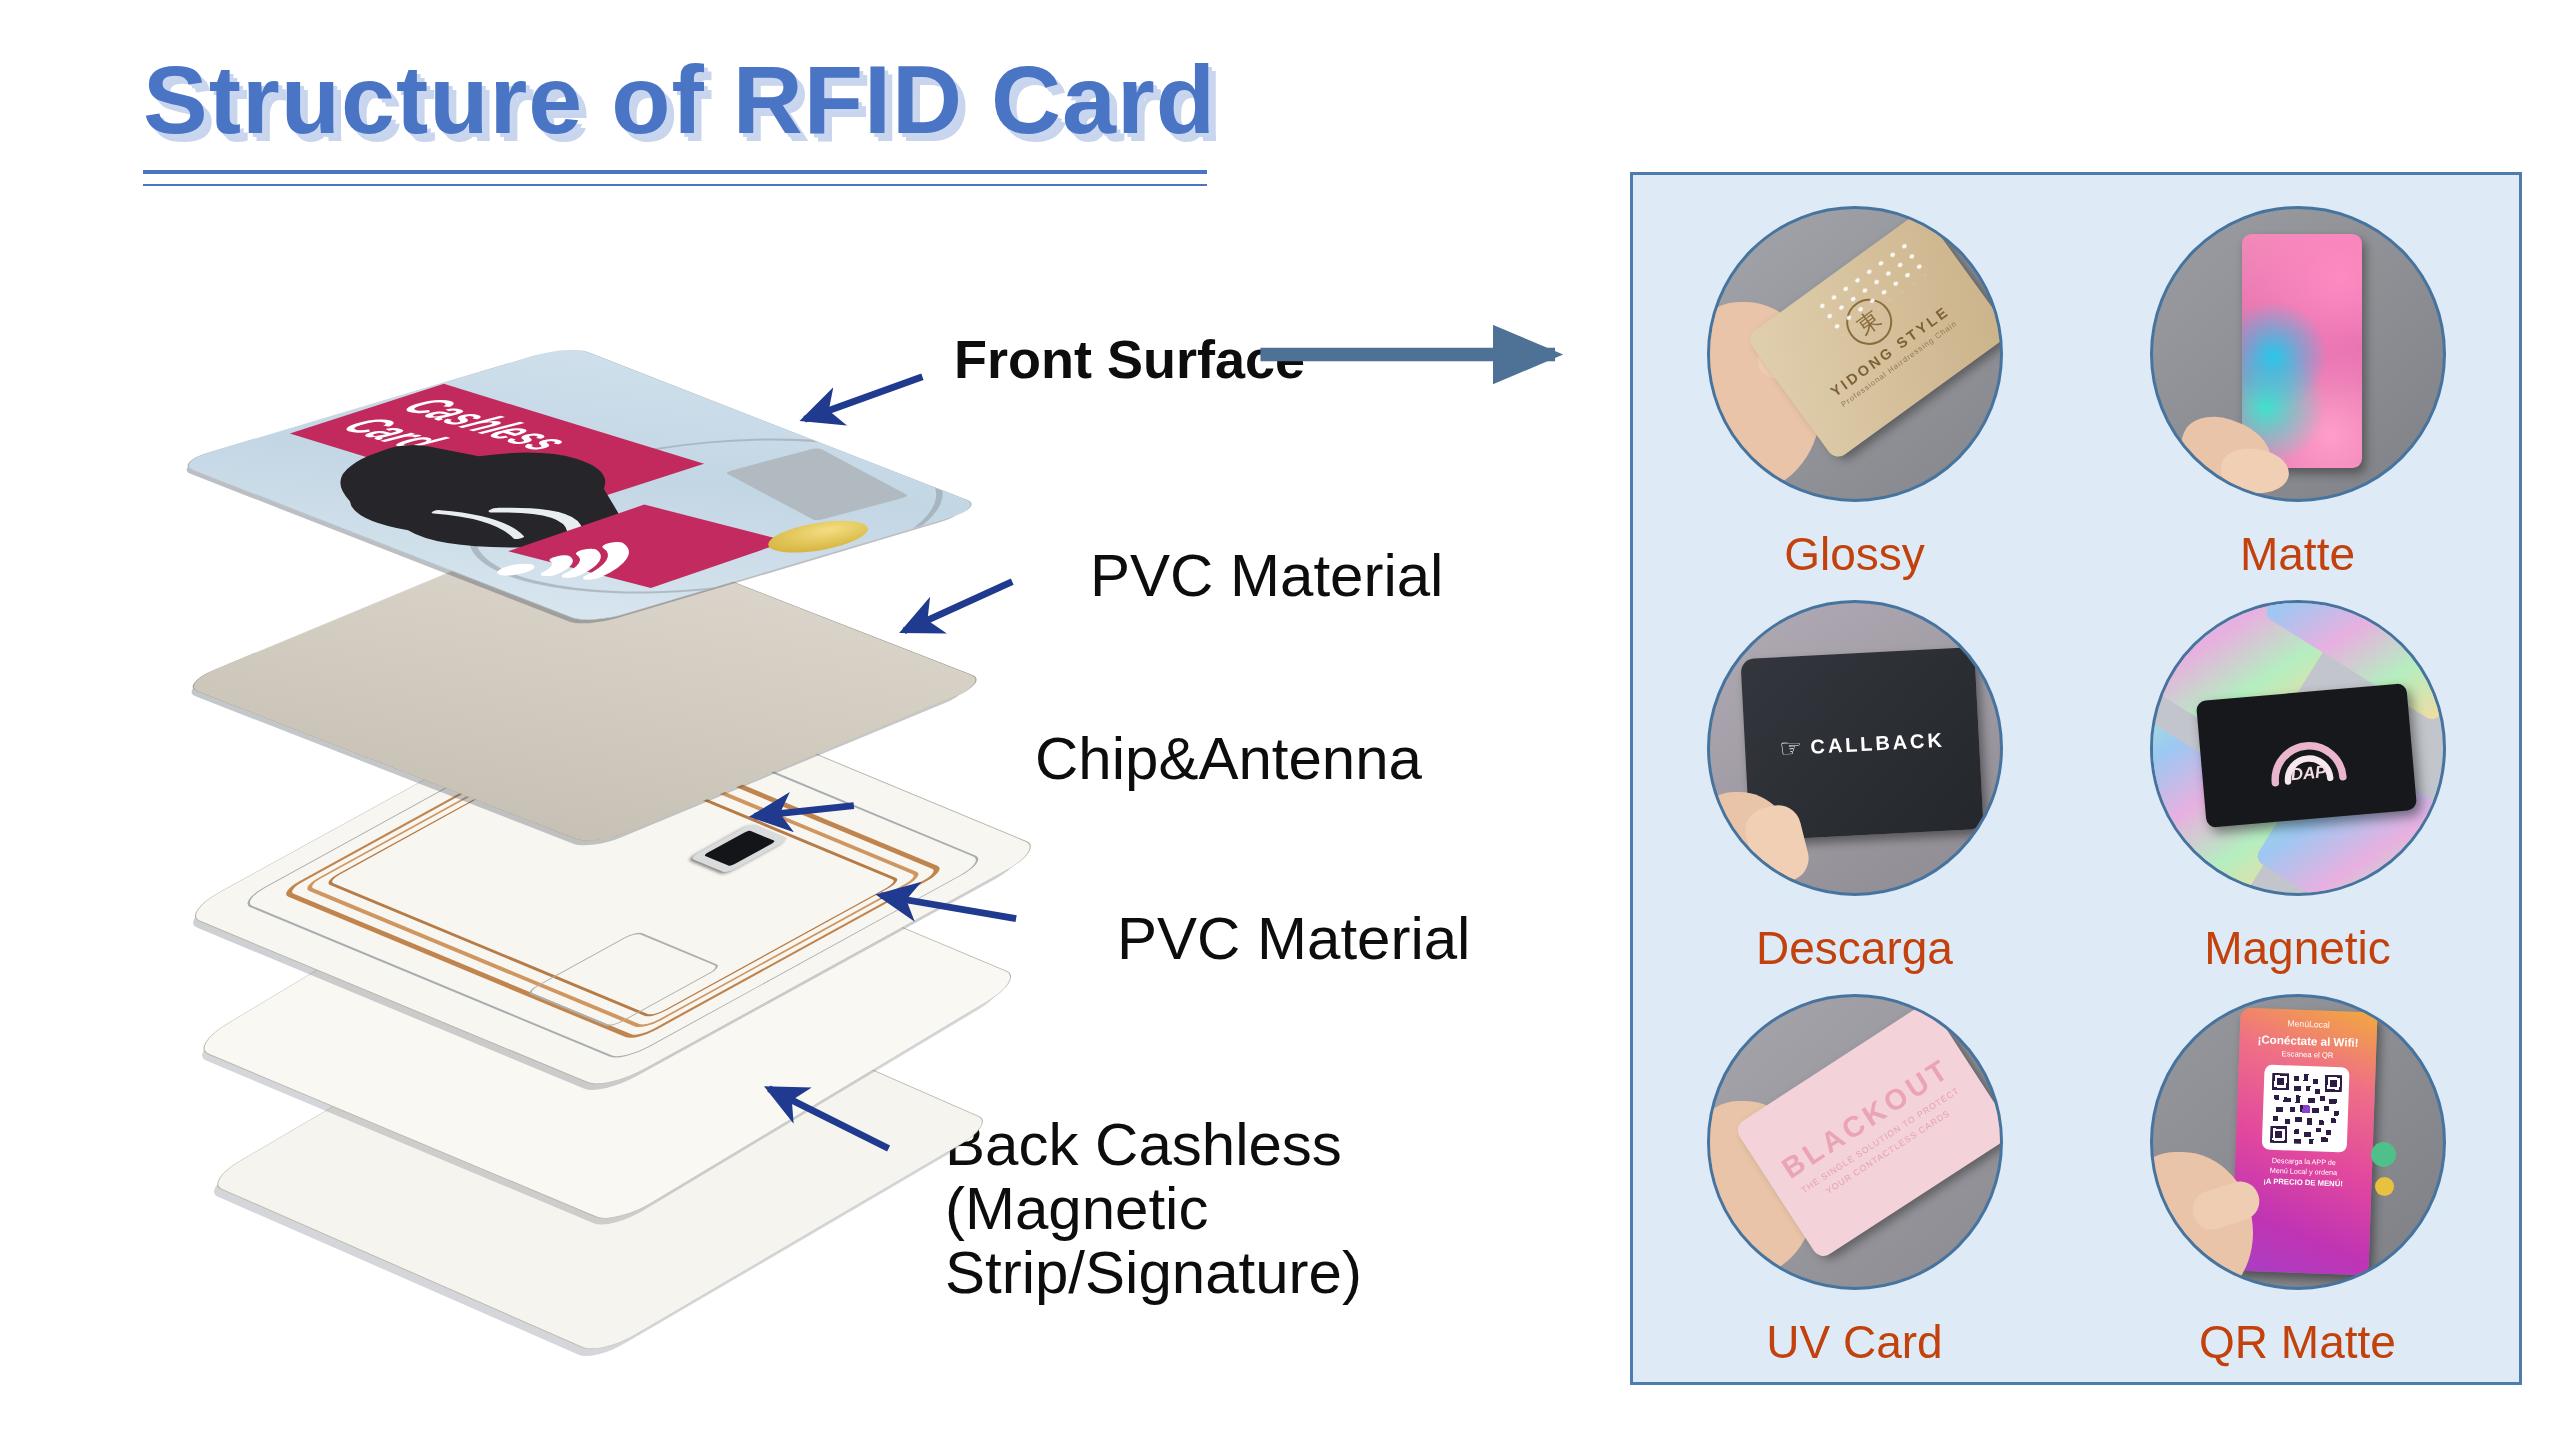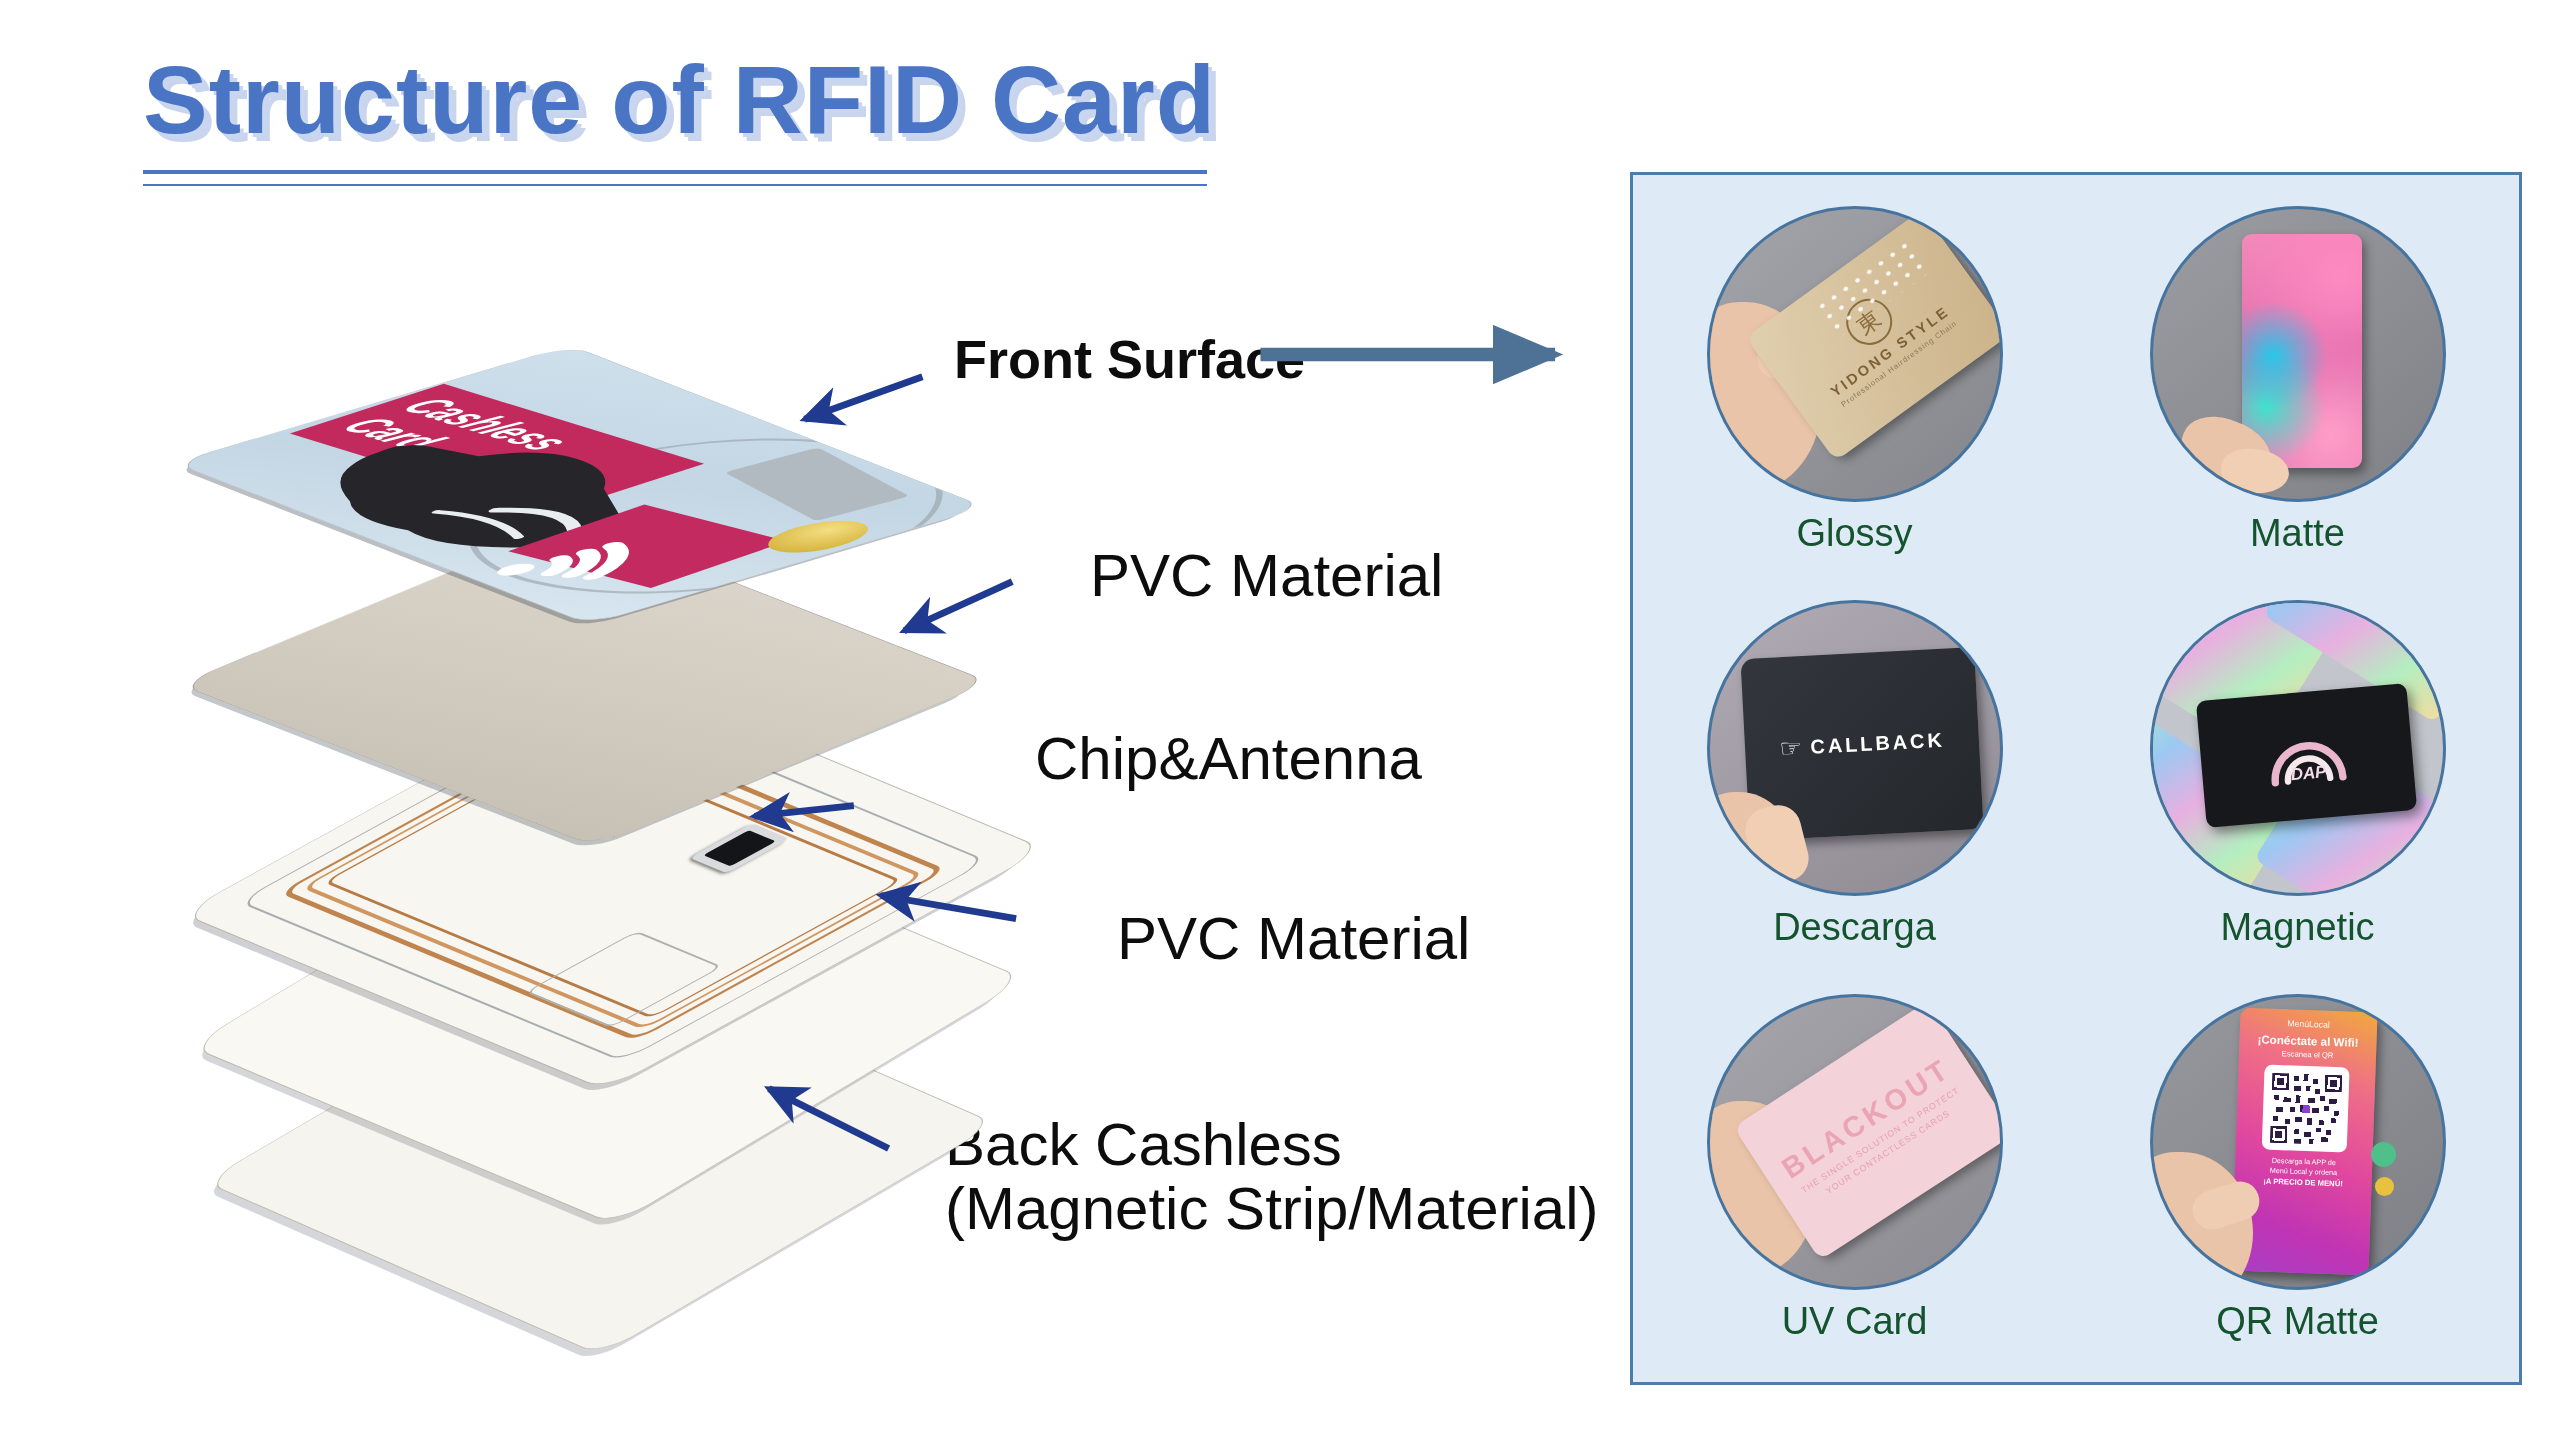--- a/index.html
+++ b/index.html
@@ -60,21 +60,21 @@
   #lab-pvc2{left:1117px;top:904px;}
   #lab-back{left:945px;top:1113px;line-height:64px;white-space:normal;width:676px;}
   #arrow-overlay{position:absolute;left:0;top:0;width:2576px;height:1449px;z-index:8;pointer-events:none;}
   
   #panel{position:absolute;left:1630px;top:172px;width:892px;height:1213px;background:#deebf7;
     border:3.9px solid #4d7dac;box-sizing:border-box;display:grid;grid-template-columns:1fr 1fr;
     grid-auto-rows:394px;padding-top:25px;z-index:6;}
   .finish{display:flex;flex-direction:column;align-items:center;padding-top:5.8px;}
   .photo{width:296px;height:296px;border-radius:50%;border:3.9px solid #46749f;overflow:hidden;
     position:relative;box-sizing:border-box;}
-  .finish-label{margin-top:10px;font-size:38px;color:#14532d;}
+  .finish-label{margin-top:25px;font-size:46px;color:#c2410c;}
   .skin{position:absolute;background:#e9c4a8;border-radius:45% 55% 50% 50%;}
   
   #ph-glossy{background:linear-gradient(140deg,#a3a5aa 0%,#84868b 100%);}
   .g-card{position:absolute;left:60px;top:50px;width:217px;height:153px;border-radius:11.6px;
     transform:rotate(-36deg);background:linear-gradient(115deg,#e0cfae 0%,#cbb289 100%);
     display:flex;flex-direction:column;align-items:center;justify-content:center;
     box-shadow:3.9px 5.8px 9.7px rgba(0,0,0,.35);}
   .g-logo{width:42px;height:42px;border-radius:50%;border:2.9px solid #8a6d3f;color:#8a6d3f;
     font-size:23px;display:flex;align-items:center;justify-content:center;}
   .g-brand{font-size:14.5px;letter-spacing:2.9px;color:#7d6136;margin-top:4.8px;font-weight:bold;}
@@ -180,21 +180,21 @@
 
     <div class="layer" id="layer5"></div>
   </div>
 
   <div class="lab" id="lab-front">Front Surface</div>
   <div class="lab" id="lab-pvc1">PVC Material</div>
   <div class="lab" id="lab-chip">Chip&amp;Antenna</div>
   <div class="lab" id="lab-pvc2">PVC Material</div>
   <div class="lab" id="lab-back">
     <div>Back Cashless</div>
-    <div>(Magnetic Strip/Material)</div>
+    <div>(Magnetic Strip/Signature)</div>
   </div>
 
   <svg id="arrow-overlay" viewBox="0 0 2667 1500" width="2576" height="1449">
     <defs>
       <marker id="headNavy" markerWidth="7" markerHeight="7" refX="5.6" refY="3" orient="auto">
         <path d="M0,0 L6.4,3 L0,6 L1.8,3 Z" fill="#1f3a8f"></path>
       </marker>
       <marker id="headSteel" markerWidth="6" markerHeight="5" refX="4.6" refY="2.2" orient="auto">
         <path d="M0,0 L5.2,2.2 L0,4.4 Z" fill="#4e7296"></path>
       </marker>

